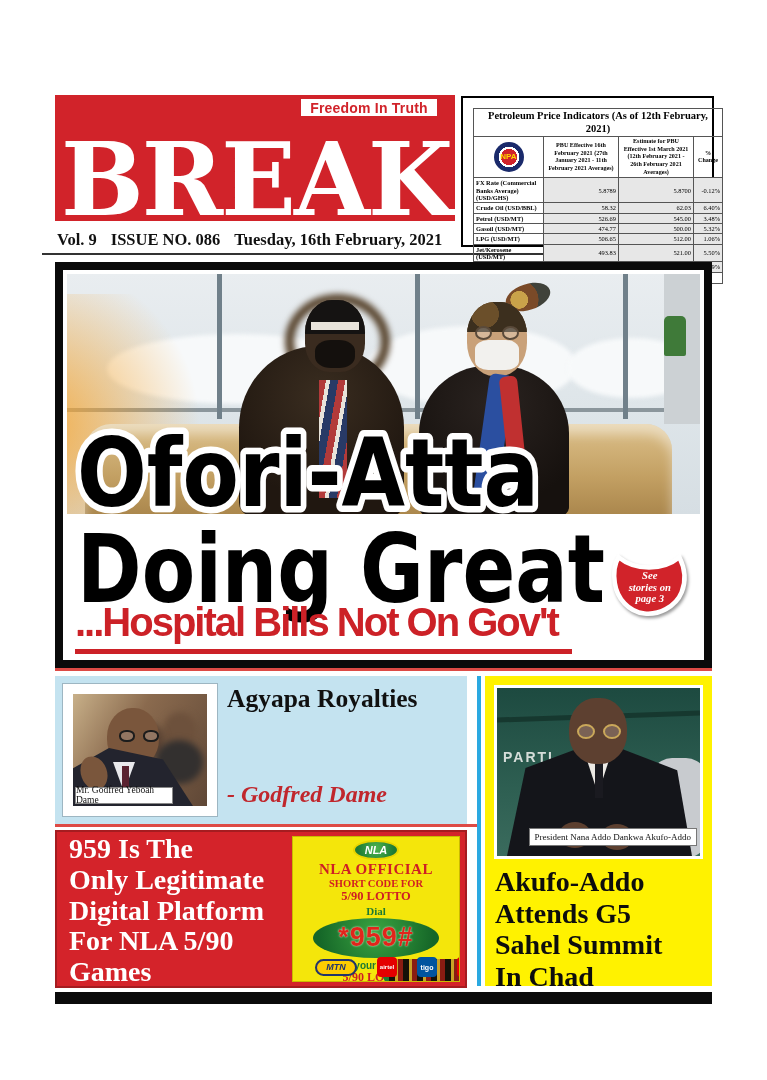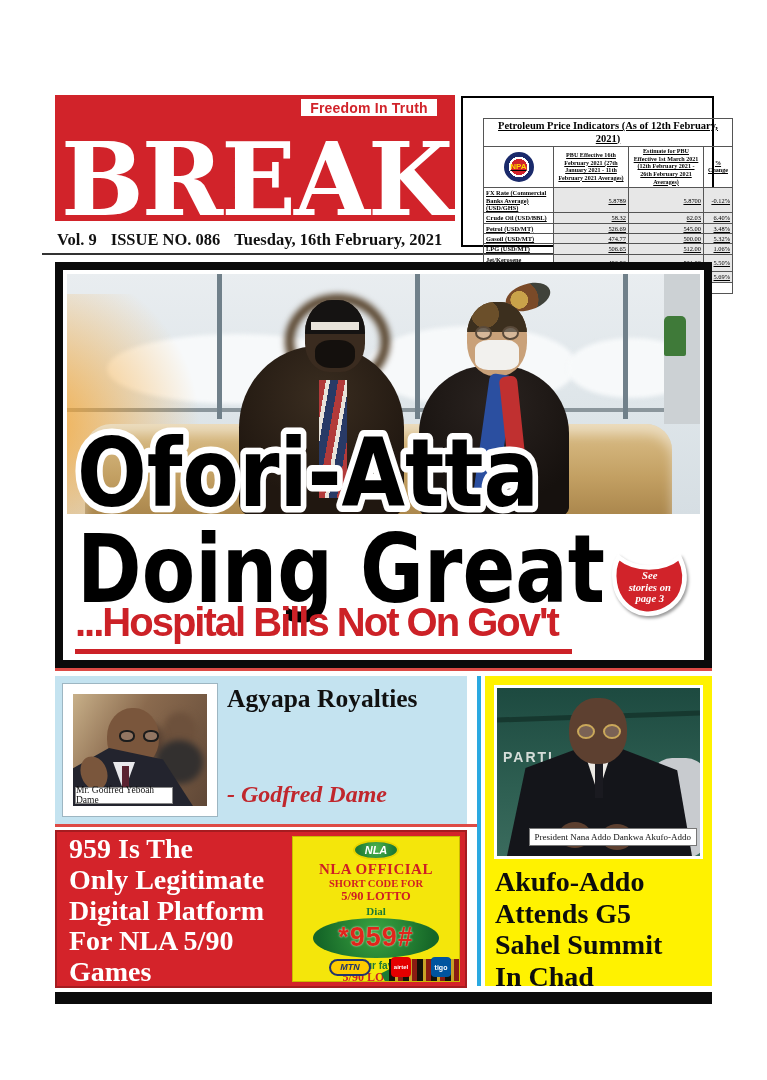--- a/index.html
+++ b/index.html
@@ -17,21 +17,21 @@
               font:bold 36px/1 "DejaVu Serif", serif; letter-spacing:9px; }
   .mast-break { position:absolute; left:4px; top:36px; width:394px; text-align:center; color:#fff;
                 font:bold 98px/1 "DejaVu Serif", serif; letter-spacing:-2px; transform:scaleY(1.04); }
   .dateline { left:57px; top:230px; width:655px; display:flex; align-items:baseline; gap:14px;
               font:bold 16.5px/1.2 "Liberation Serif", serif; color:#111; }
   .dateline .price { color:#d1232a; margin-left:22px; }
   .top-rule { left:42px; top:253px; width:676px; height:2px; background:#333; }
 
   
   .petrol-box { left:461px; top:96px; width:253px; height:151px; background:#fff;
-                border:2px solid #000; padding:20px;text-decoration:underline; }
+                border:2px solid #000; padding:10px; }
   .petrol-box table { width:100%; border-collapse:collapse; table-layout:fixed; }
   .petrol-box th, .petrol-box td { border:1px solid #555; padding:1px 2px; vertical-align:middle; }
   .pt-title { font:bold 10.5px/1.2 "Liberation Serif", serif; text-align:center; }
   .pt-colhead { font:bold 6.1px/1.25 "Liberation Serif", serif; text-align:center; }
   .pt-label { font:bold 6.4px/1.15 "Liberation Serif", serif; text-align:left; }
   .pt-val { font:6.4px/1.15 "Liberation Serif", serif; text-align:right; background:#e7e7e7; }
   .pt-foot { font:bold 6.6px/1.2 "Liberation Serif", serif; text-align:left; }
   .npa-logo { width:30px; height:30px; margin:1px auto; border-radius:50%;
               background:radial-gradient(circle at 50% 50%, #d1232a 0 38%, #fff 39% 48%, #1a2a6b 49% 100%);
               display:flex; align-items:center; justify-content:center; }
@@ -154,21 +154,21 @@
   .nla-t3 { font-size:12.5px; line-height:1.15; }
   .dial-label { text-align:center; color:#1d7a34; font:900 11px/1.1 "Liberation Serif", serif;
                 text-shadow:0 0 2px #ffe400; margin-top:2px; }
   .dial-oval { position:relative; width:126px; height:40px; margin:0 auto; border-radius:50%;
                background:radial-gradient(circle at 50% 35%, #3aa441 0%, #156628 85%);
                display:flex; align-items:center; justify-content:center; }
   .dial-oval span { color:#e1251b; font:900 27px/1 "Liberation Sans", sans-serif;
                     text-shadow:0 0 2px #ffe; letter-spacing:1px; }
   .nla-p1 { text-align:center; color:#1d7a34; font:900 10px/1.15 "Liberation Sans", sans-serif; margin-top:2px; }
   .nla-p2 { text-align:center; color:#cf1e24; font:900 12px/1.1 "Liberation Serif", serif; }
-  .carriers { position:absolute; left:20px; bottom:4px; display:flex; align-items:center; gap:20px;padding-left:16px; }
+  .carriers { position:absolute; left:6px; bottom:4px; display:flex; align-items:center; gap:20px;padding-left:16px; }
   .carrier-mtn { width:42px; height:17px; background:#ffcc00; border:2px solid #23356b; border-radius:9px;
                  display:flex; align-items:center; justify-content:center;
                  font:italic 900 9px/1 "Liberation Sans", sans-serif; color:#23356b; }
   .carrier-sq { width:20px; height:20px; border-radius:4px; display:flex; align-items:center;
                 justify-content:center; color:#fff; font:900 6px/1 "Liberation Sans", sans-serif; }
   .carrier-airtel { background:#e40000; }
   .carrier-tigo { background:#00549f; font-size:7px; }
   .carrier-voda { background:#e60000; font-size:12px; }
 
   

